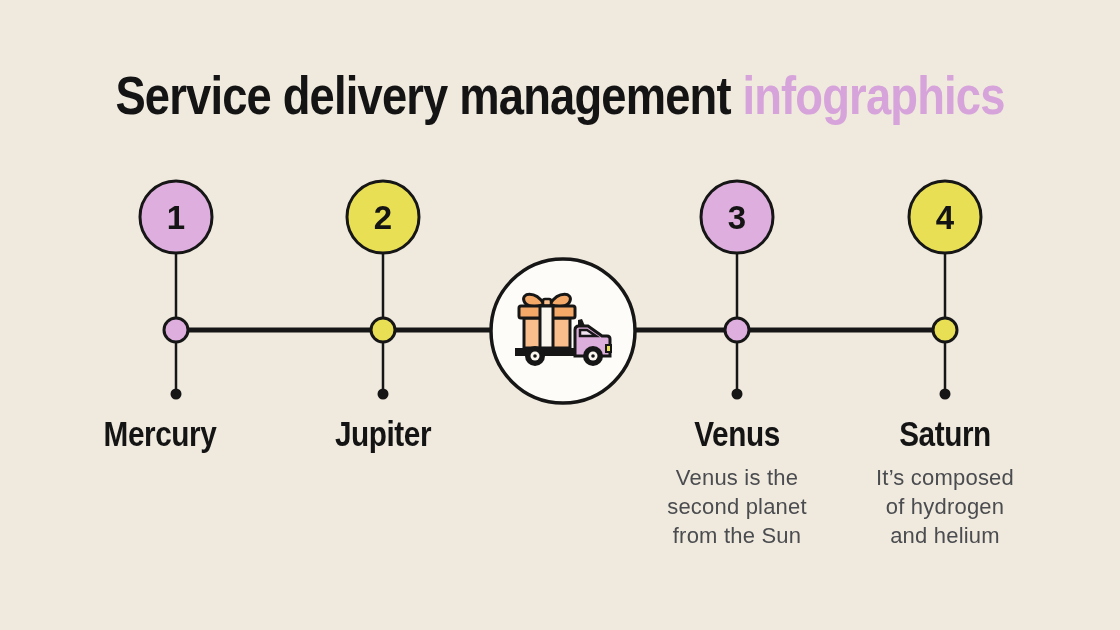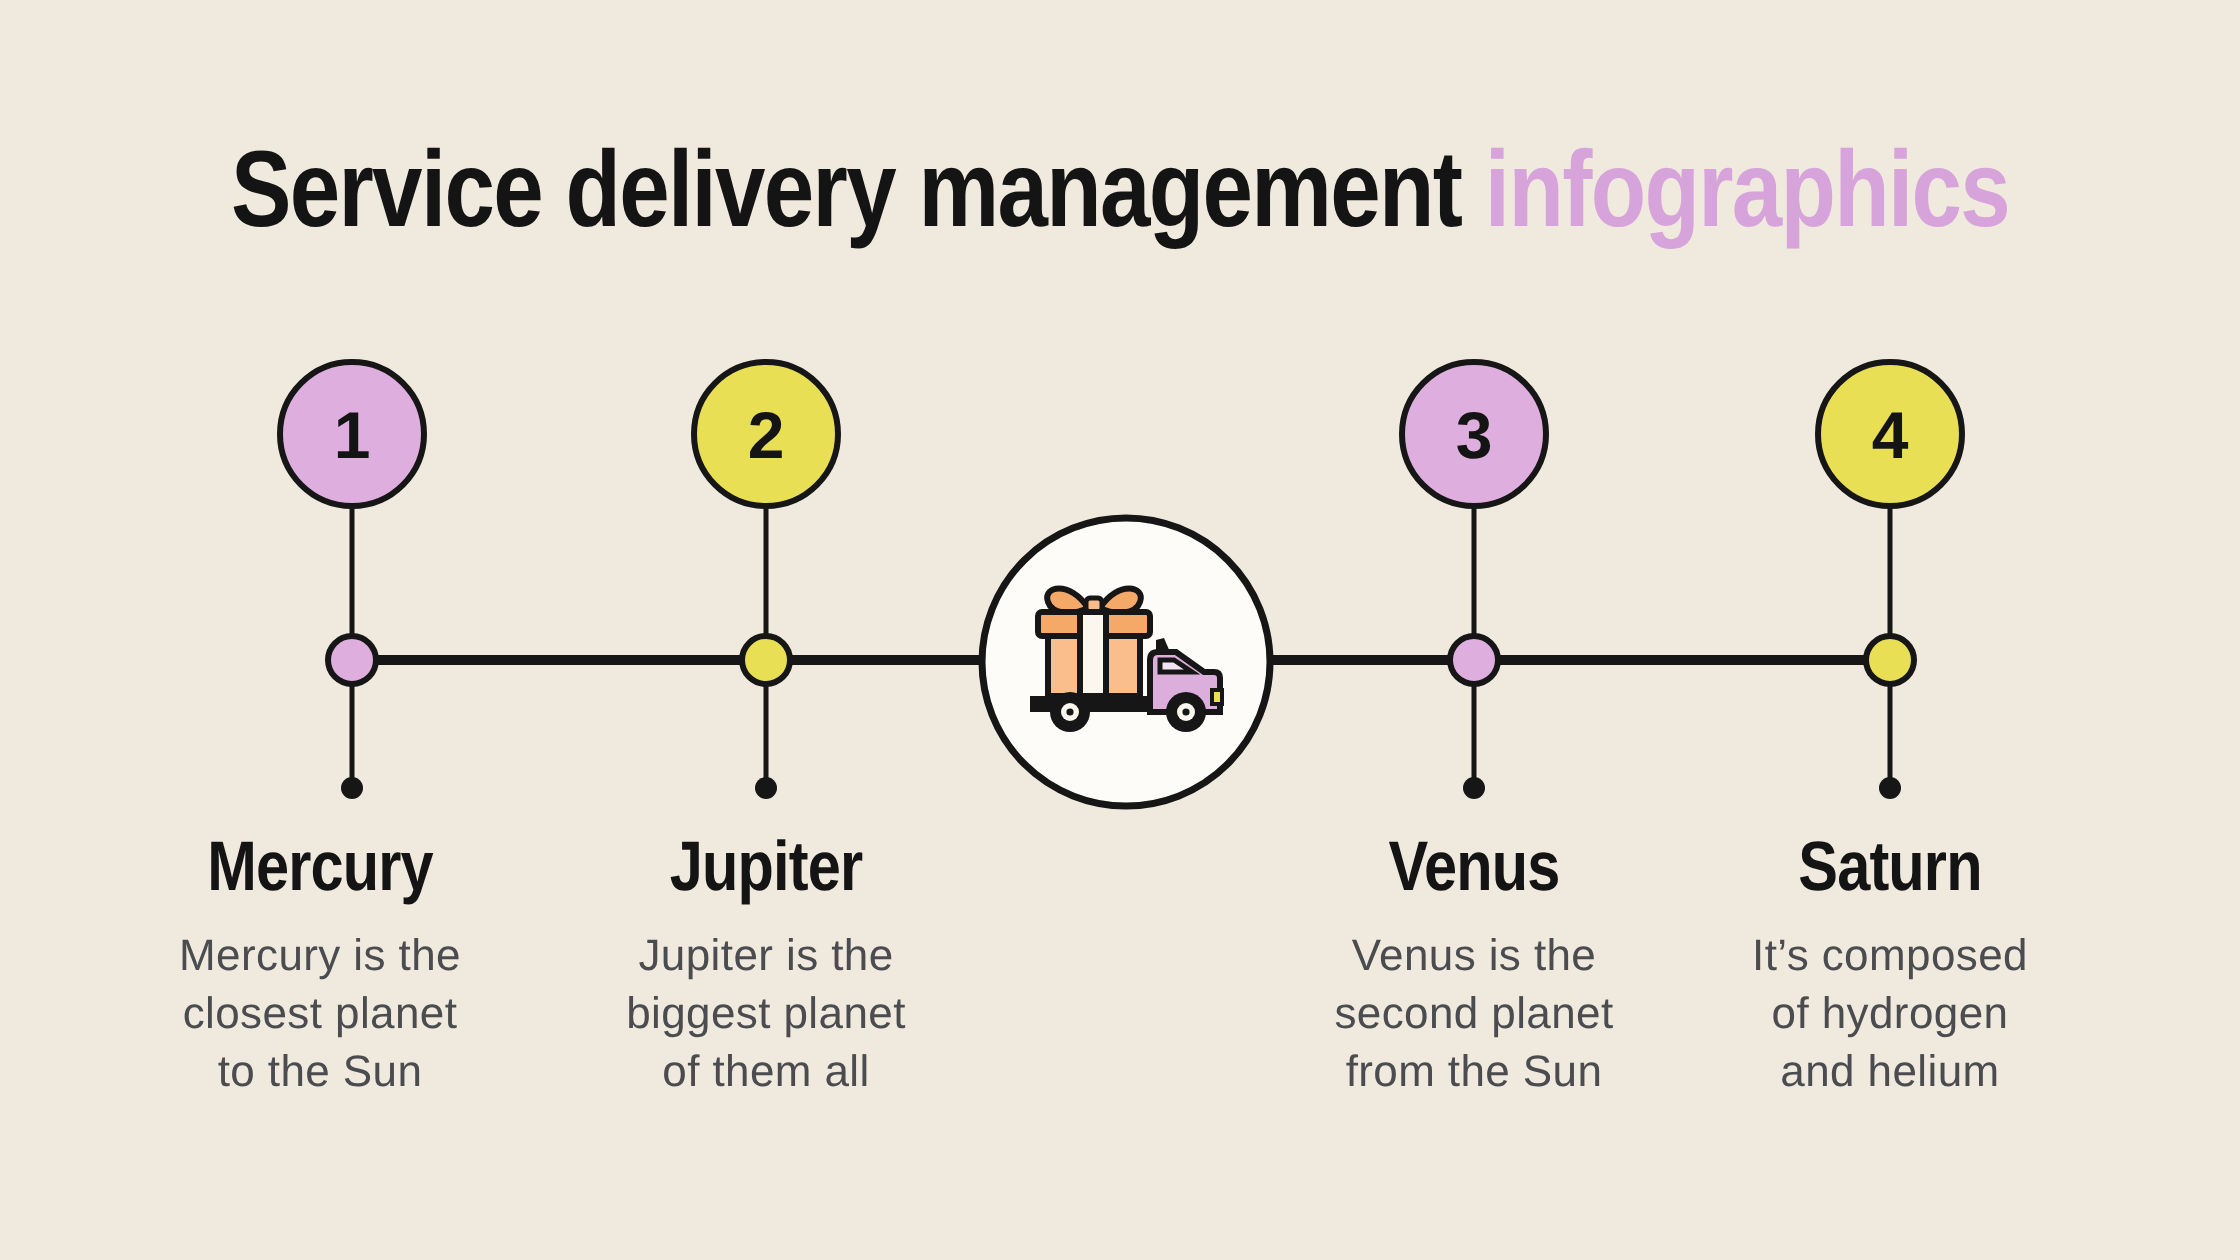--- a/index.html
+++ b/index.html
@@ -131,29 +131,23 @@
           <circle cx="78" cy="68" r="10" fill="#161616"></circle>
           <circle cx="78" cy="68" r="4.5" fill="#fbf6ee"></circle>
           <circle cx="78" cy="68" r="1.8" fill="#161616"></circle>
         </g>
       </g>
     </g>
   </svg>
 
   <div class="item" style="left:40px">
     <h2 class="item-name">Mercury</h2>
-    <p class="item-desc">Mercury is the
-closest planet
-to the Sun</p>
   </div>
   <div class="item" style="left:263px">
     <h2 class="item-name">Jupiter</h2>
-    <p class="item-desc">Jupiter is the
-biggest planet
-of them all</p>
   </div>
   <div class="item" style="left:617px">
     <h2 class="item-name">Venus</h2>
     <p class="item-desc">Venus is the
 second planet
 from the Sun</p>
   </div>
   <div class="item" style="left:825px">
     <h2 class="item-name">Saturn</h2>
     <p class="item-desc">It’s composed

